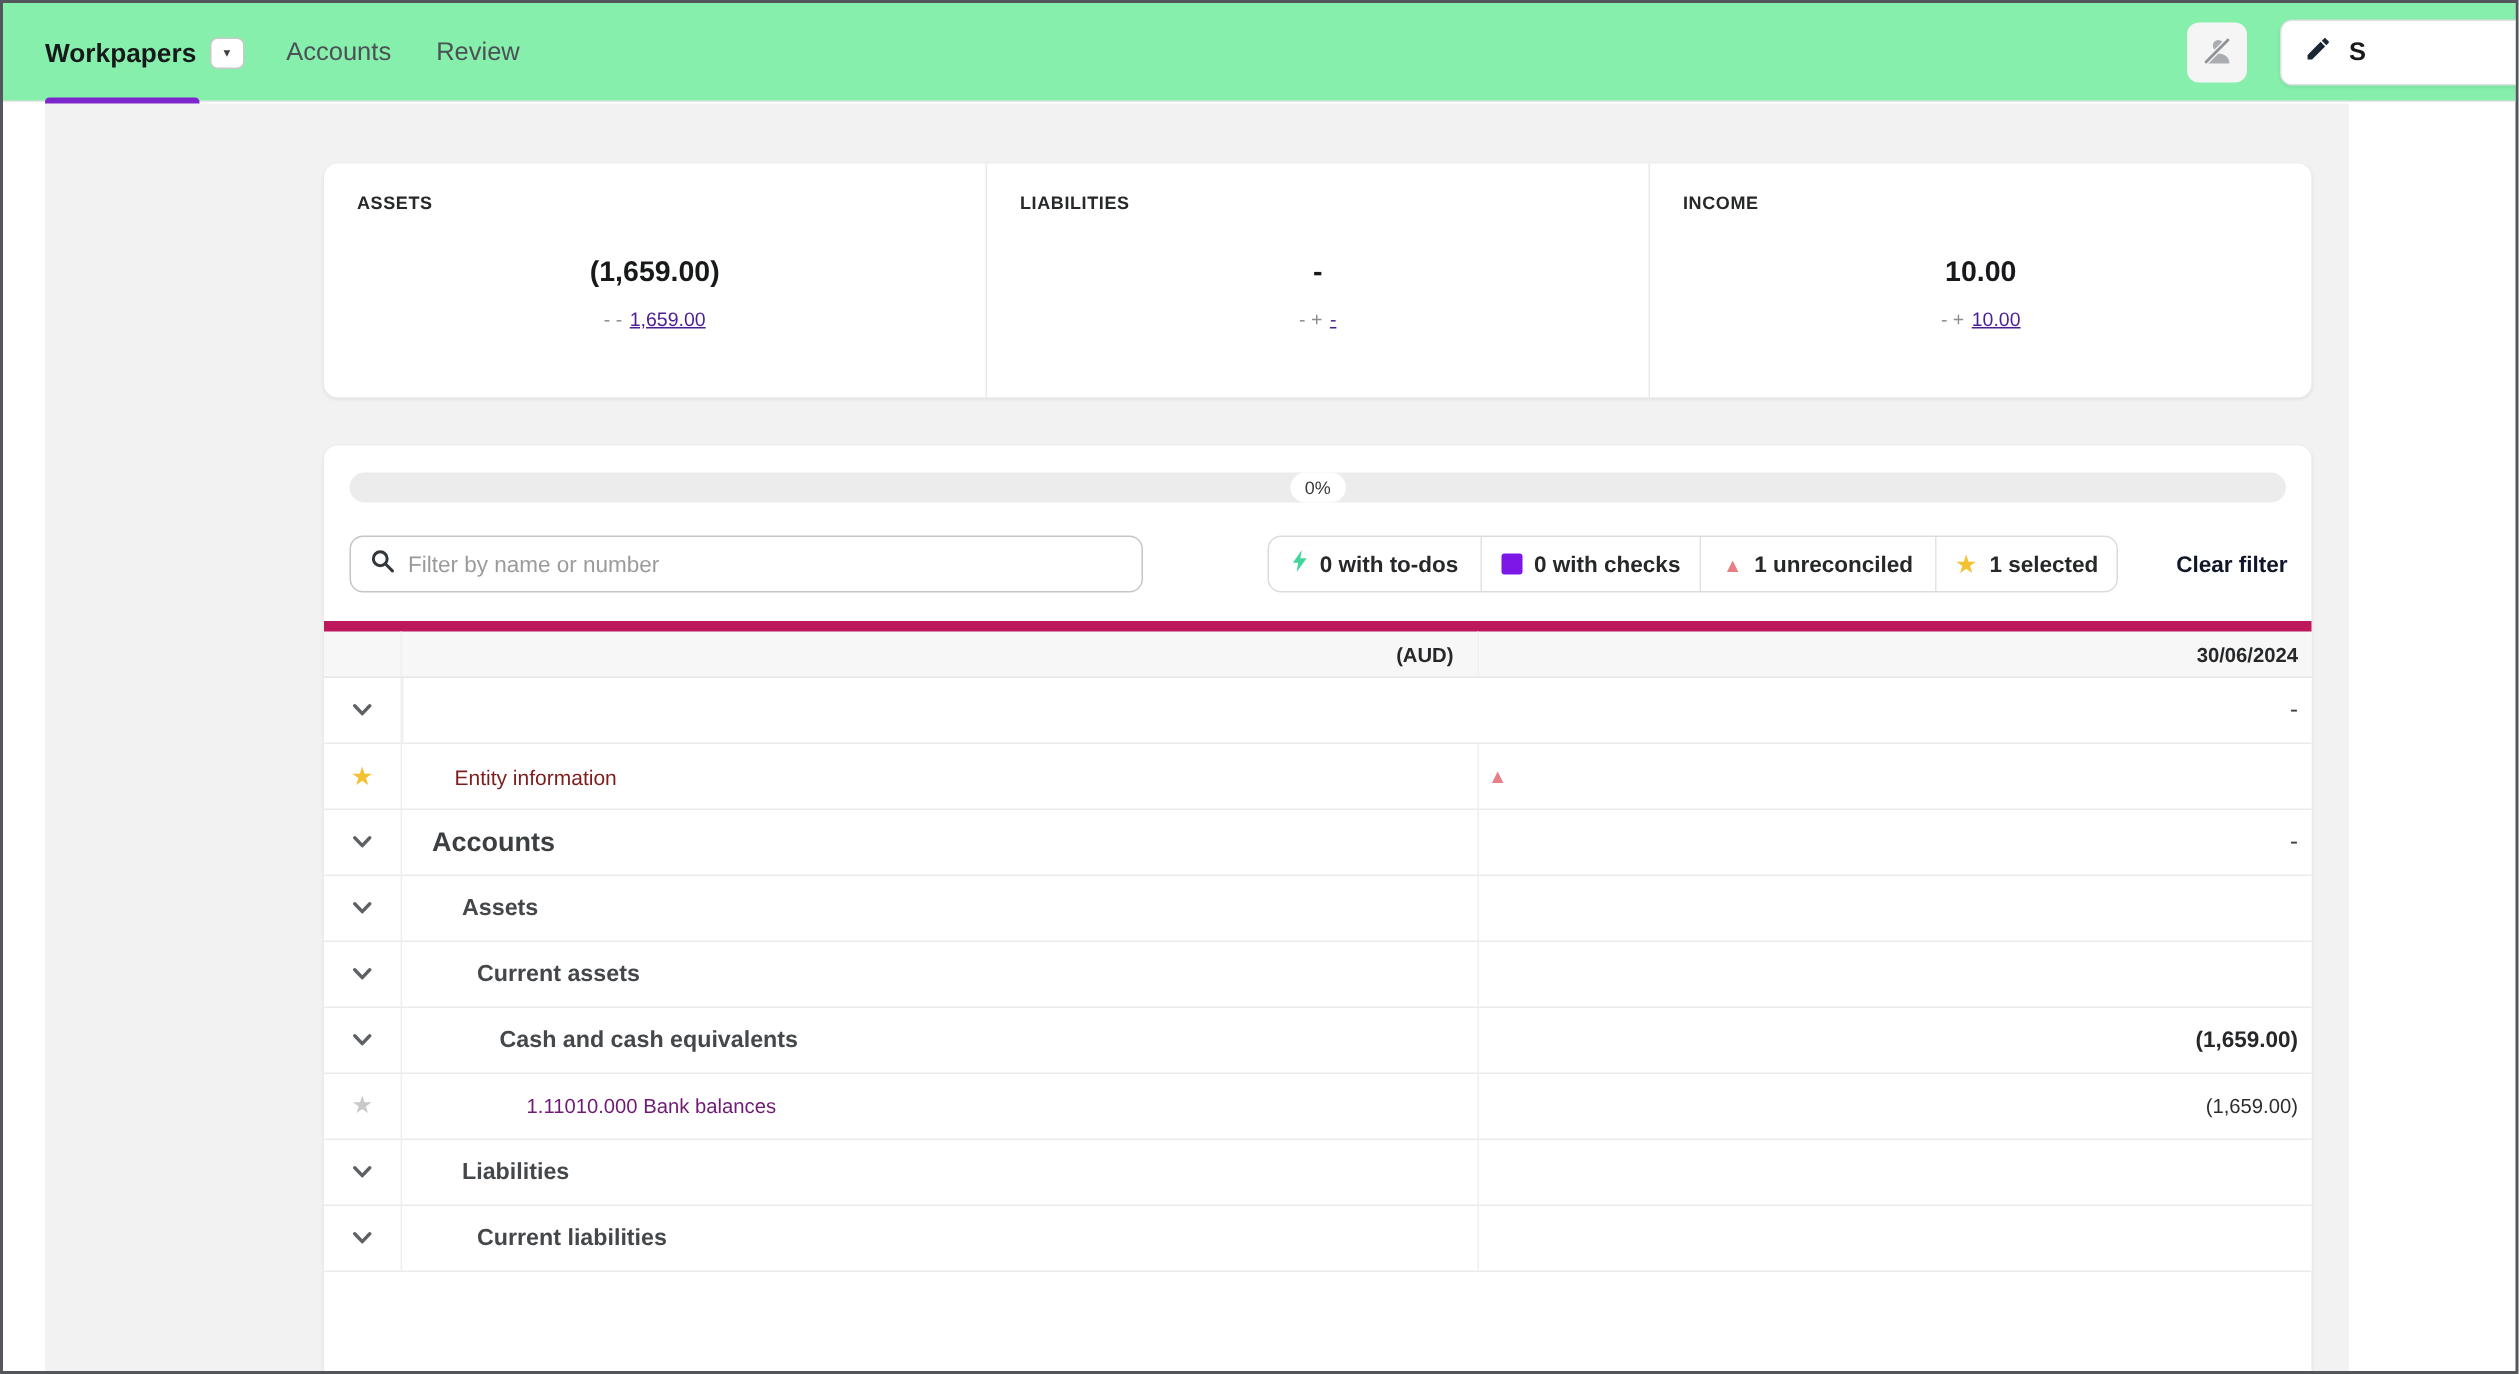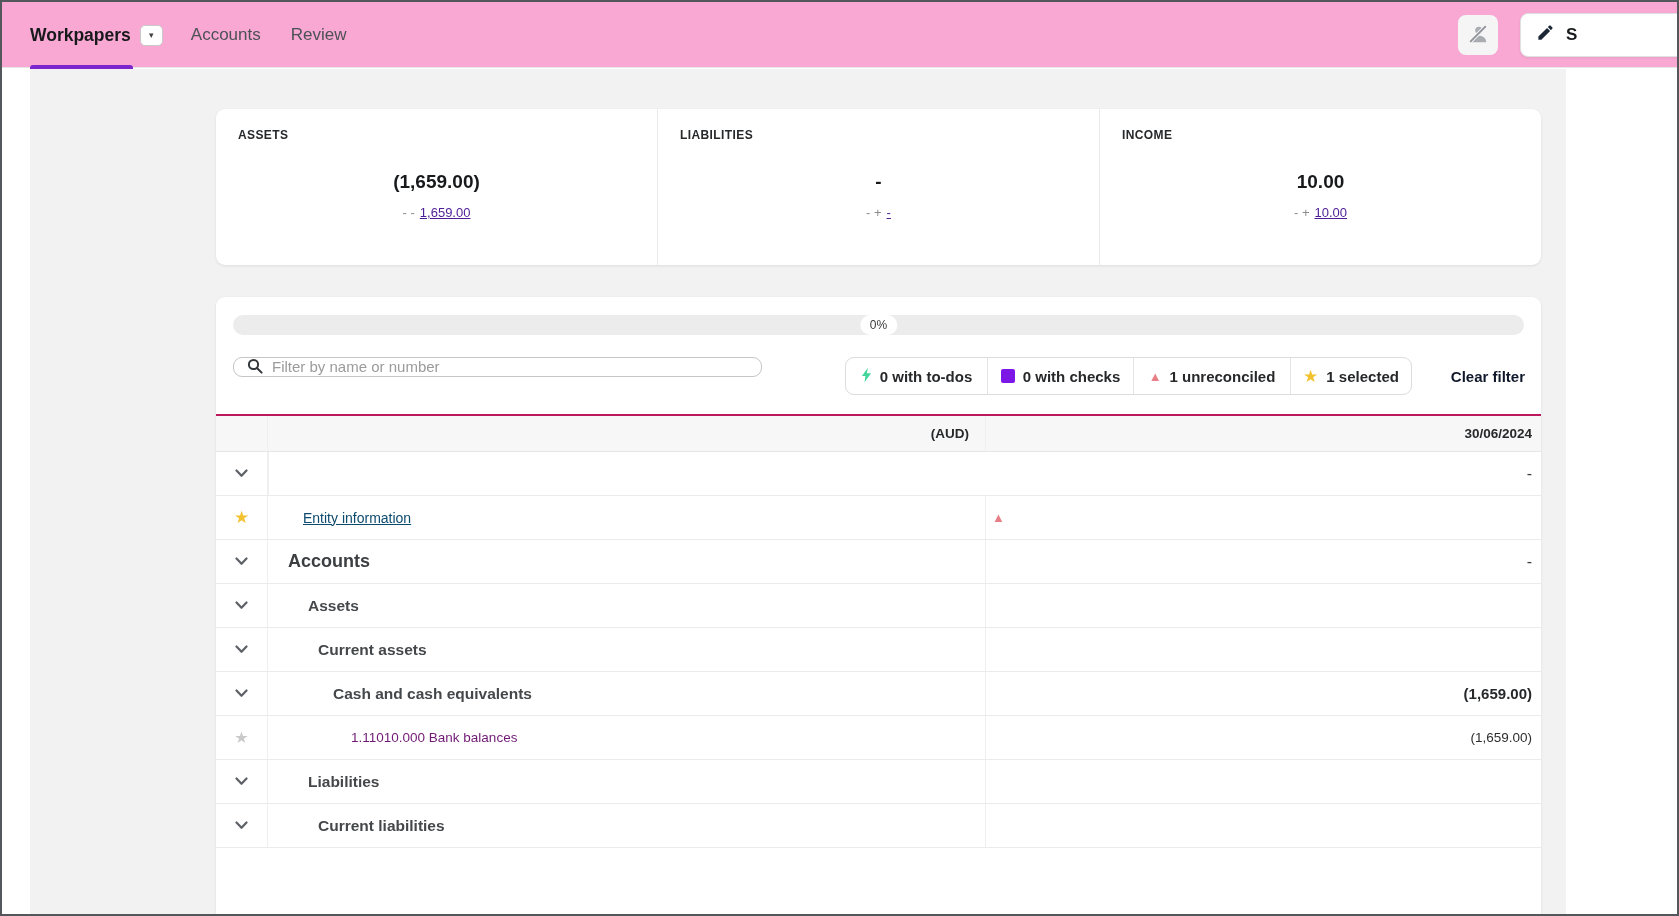--- a/index.html
+++ b/index.html
@@ -1,20 +1,20 @@
 <!DOCTYPE html>
 <html><head>
 <meta charset="utf-8">
 <style>
   * { margin:0; padding:0; box-sizing:border-box; }
   html,body { width:1679px; height:916px; font-family:"Liberation Sans","DejaVu Sans",sans-serif; background:#fff; overflow:hidden; }
   .window { position:absolute; inset:0; border:2px solid #53565b; background:#fff; overflow:hidden; }
 
   
-  .topnav { position:absolute; top:0; left:0; right:0; height:66px; background:#f9a8d4; border-bottom:1px solid #e6e6e6; z-index:9; }
+  .topnav { position:absolute; top:0; left:0; right:0; height:66px; background:#86efac; border-bottom:1px solid #e6e6e6; z-index:9; }
   .nav-tabs { position:absolute; left:28px; top:0; height:66px; display:flex; align-items:center; }
   .nav-tab { position:relative; height:66px; display:flex; align-items:center; font-size:17px; color:#4c5156; cursor:pointer; margin-right:30px; }
   .nav-tab.active { font-weight:700; color:#17191b; font-size:17.5px; margin-right:28px; }
   .active-underline { position:absolute; left:0; bottom:-1px; height:4px; width:103px; background:#7d26cd; border-radius:3px 3px 0 0; }
   .caret-btn { margin-left:9px; width:23px; height:21px; border:1px solid #c9c9c9; border-radius:5px; background:#fff; display:flex; align-items:center; justify-content:center; font-size:9px; color:#3f3f3f; cursor:pointer; }
   .icon-btn { position:absolute; right:179px; top:13px; width:40px; height:40px; border-radius:8px; background:#f5f5f6; border:none; display:flex; align-items:center; justify-content:center; cursor:pointer; }
   .edit-btn { position:absolute; left:1518px; top:11px; width:220px; height:44px; background:#fff; border:1px solid #e0e0e0; border-radius:8px; box-shadow:0 1px 3px rgba(0,0,0,.08); display:flex; align-items:center; gap:11px; padding:0 15px; font-size:17px; font-weight:600; color:#17191b; cursor:pointer; }
 
   
   .content-panel { position:absolute; top:67px; bottom:0; left:28px; width:1536px; background:#f2f2f3; }
@@ -27,48 +27,48 @@
   .sum-value { position:absolute; top:62px; left:0; right:0; text-align:center; font-size:19px; font-weight:700; color:#17191b; }
   .sum-sub { position:absolute; top:96px; left:0; right:0; text-align:center; font-size:13px; color:#8d8d8d; }
   .sum-link { color:#4c1d95; text-decoration:underline; margin-left:5px; cursor:pointer; }
 
   
   .main-card { position:absolute; left:186px; top:228px; width:1325px; bottom:0; background:#fff; border-radius:9px 9px 0 0; box-shadow:0 1px 3px rgba(0,0,0,.09); }
   .progress-track { position:absolute; left:17px; right:17px; top:18px; height:20px; background:#ececed; border-radius:10px; }
   .progress-label { position:absolute; left:50%; top:0; transform:translateX(-50%); height:20px; background:#fff; border-radius:10px; padding:0 10px; font-size:12px; color:#3a3a3a; display:flex; align-items:center; }
 
   .filter-row { position:absolute; top:60px; left:0; right:0; height:38px; }
-  .search-box { position:absolute; left:17px; width:529px; height:20px; border:1px solid #c6c6c6; border-radius:9px; background:#fff; display:flex; align-items:flex-start; gap:9px; padding:0 13px; }
+  .search-box { position:absolute; left:17px; width:529px; height:38px; border:1px solid #c6c6c6; border-radius:9px; background:#fff; display:flex; align-items:center; gap:9px; padding:0 13px; }
   .search-input { border:none; outline:none; flex:1; font-size:15px; color:#333; font-family:inherit; background:transparent; }
   .search-input::placeholder { color:#9b9b9b; }
   .chips { position:absolute; left:629px; width:567px; height:38px; background:#fff; border:1px solid #dcdcdc; border-radius:9px; display:flex; overflow:hidden; }
   .chip { display:flex; align-items:center; justify-content:center; gap:8px; border-right:1px solid #e3e3e3; font-size:15px; font-weight:700; color:#26282a; cursor:pointer; }
   .chip:last-child { border-right:none; }
   .chip.c1 { width:142px; } .chip.c2 { width:146px; } .chip.c3 { width:157px; } .chip.c4 { width:120px; }
   .chip-square { width:14px; height:14px; background:#7d17e8; border-radius:2px; }
   .glyph-triangle { color:#e87f86; font-size:13px; line-height:1; }
   .glyph-star-yellow { color:#f2c230; font-size:17px; line-height:1; }
   .glyph-star-gray { color:#c9c9c9; font-size:16px; line-height:1; }
   .clear-filter { position:absolute; right:16px; top:0; height:38px; display:flex; align-items:center; font-size:15px; font-weight:700; color:#0f172a; cursor:pointer; }
 
   
   .wtable { position:absolute; top:117px; left:0; right:0; bottom:0; }
-  .thead { height:38px; background:#f7f7f8; border-top:2px solid #be185d; border-bottom:1px solid #e6e6e6; display:flex; align-items:center; font-size:13.5px; font-weight:700; color:#26282a; }
+  .thead { height:38px; background:#f7f7f8; border-top:7px solid #be185d; border-bottom:1px solid #e6e6e6; display:flex; align-items:center; font-size:13.5px; font-weight:700; color:#26282a; }
   .trow { height:44px; display:flex; align-items:center; border-bottom:1px solid #ebebeb; background:#fff; }
   .cell-icon { width:52px; height:100%; display:flex; align-items:center; justify-content:center; border-right:1px solid #efefef; }
   .cell-main { width:717px; height:100%; display:flex; align-items:center; }
   .cell-main .aud-right { margin-left:auto; padding-right:16px; }
   .cell-date { flex:1; height:100%; display:flex; align-items:center; border-left:1px solid #efefef; padding:0 9px 0 6px; }
   .cell-date .val { margin-left:auto; }
   .pad0 { padding-left:20px; } .padlink { padding-left:35px; } .pad1 { padding-left:40px; }
   .pad2 { padding-left:50px; } .pad3 { padding-left:65px; } .pad4 { padding-left:83px; }
   .name-section { font-size:18px; font-weight:600; color:#3c3f42; }
   .name-sub { font-size:15.5px; font-weight:600; color:#45484b; }
   .name-account { font-size:13.5px; font-weight:400; color:#701a75; }
-  .name-link { font-size:14px; color:#0c4a6e; cursor:pointer;text-decoration:underline; }
+  .name-link { font-size:14px; color:#7f1d1d; cursor:pointer; }
   .val-dash { font-size:16px; color:#3c3f42; }
   .val-bold { font-size:15px; font-weight:700; color:#26282a; }
   .val-plain { font-size:13.5px; color:#2e2e2e; }
   .chev { display:flex; cursor:pointer; }
 </style>
 </head>
 <body>
 
 <div class="window">
 

